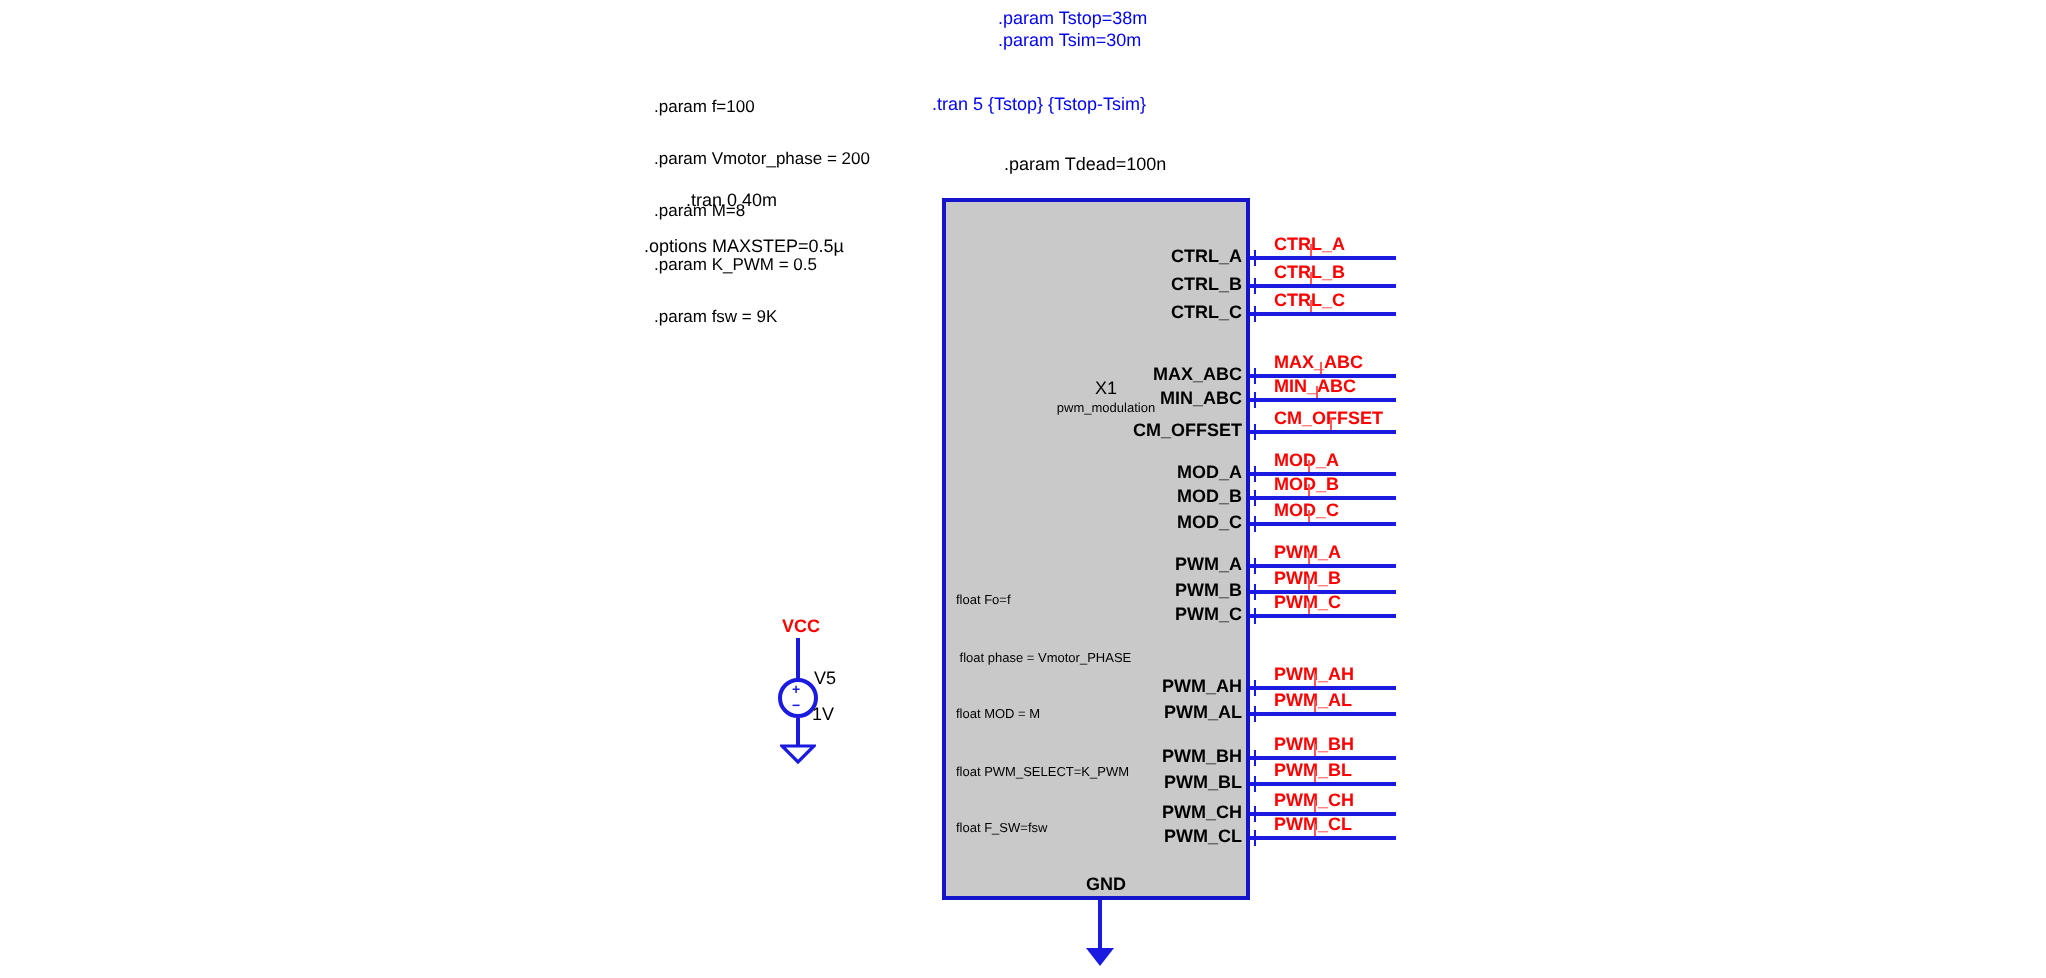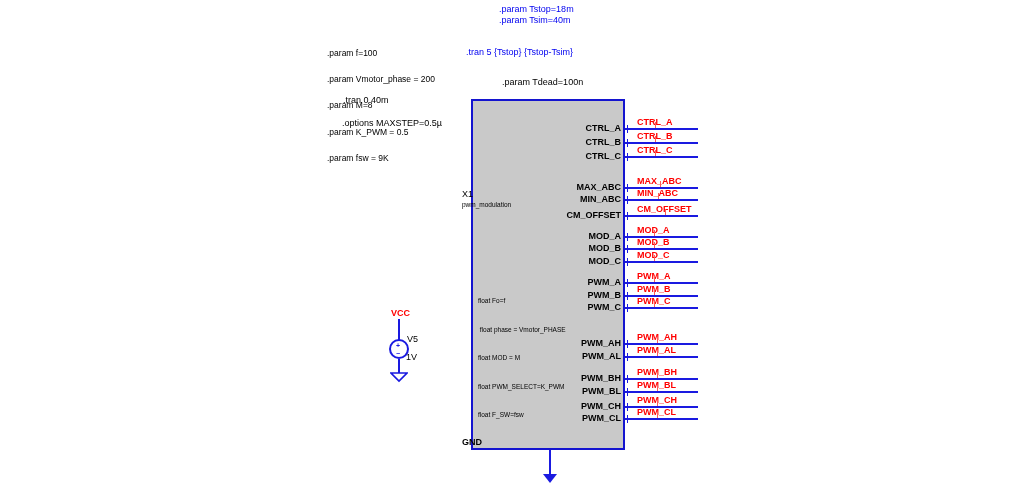--- a/index.html
+++ b/index.html
@@ -46,41 +46,41 @@
     position:absolute;left:389px;top:339px;
     width:20px;height:20px;
     border:2px solid #1a1ae0;border-radius:50%;
     background:#ffffff;box-sizing:border-box;
   }
   .srcsign{
     position:absolute;
     font:700 7px/7px "Liberation Sans", sans-serif;
     color:#1a1ae0;
   }
-  .centered{left:462px;width:154px;}
+  .centered{left:476px;width:154px;text-align:center;}
 </style>
 </head>
 <body>
 
 <div id="canvas">
 
-  <div class="txt blue" style="left:499px;top:4px">.param Tstop=18m</div>
-  <div class="txt blue" style="left:499px;top:15px">.param Tsim=40m</div>
+  <div class="txt blue" style="left:499px;top:4px">.param Tstop=38m</div>
+  <div class="txt blue" style="left:499px;top:15px">.param Tsim=30m</div>
   <div class="txt blue" style="left:466px;top:47px">.tran 5 {Tstop} {Tstop-Tsim}</div>
   <div class="txt" style="left:502px;top:77px">.param Tdead=100n</div>
 
   <div class="txt small" style="left:327px;top:31px">
     <div>.param f=100</div>
     <div>.param Vmotor_phase = 200</div>
     <div>.param M=8</div>
     <div>.param K_PWM = 0.5</div>
     <div>.param fsw = 9K</div>
   </div>
   <div class="txt" style="left:343px;top:95px">.tran 0 40m</div>
-  <div class="txt" style="left:342px;top:118px">.options MAXSTEP=0.5µ</div>
+  <div class="txt" style="left:322px;top:118px">.options MAXSTEP=0.5µ</div>
 
   <div class="block"></div>
   <div class="txt centered" style="top:189px">X1</div>
   <div class="txt centered tiny" style="top:200px">pwm_modulation</div>
 
   <div class="txt tiny" style="left:478px;top:277px">
     <div>float Fo=f</div>
     <div> float phase = Vmotor_PHASE</div>
     <div>float MOD = M</div>
     <div>float PWM_SELECT=K_PWM</div>

